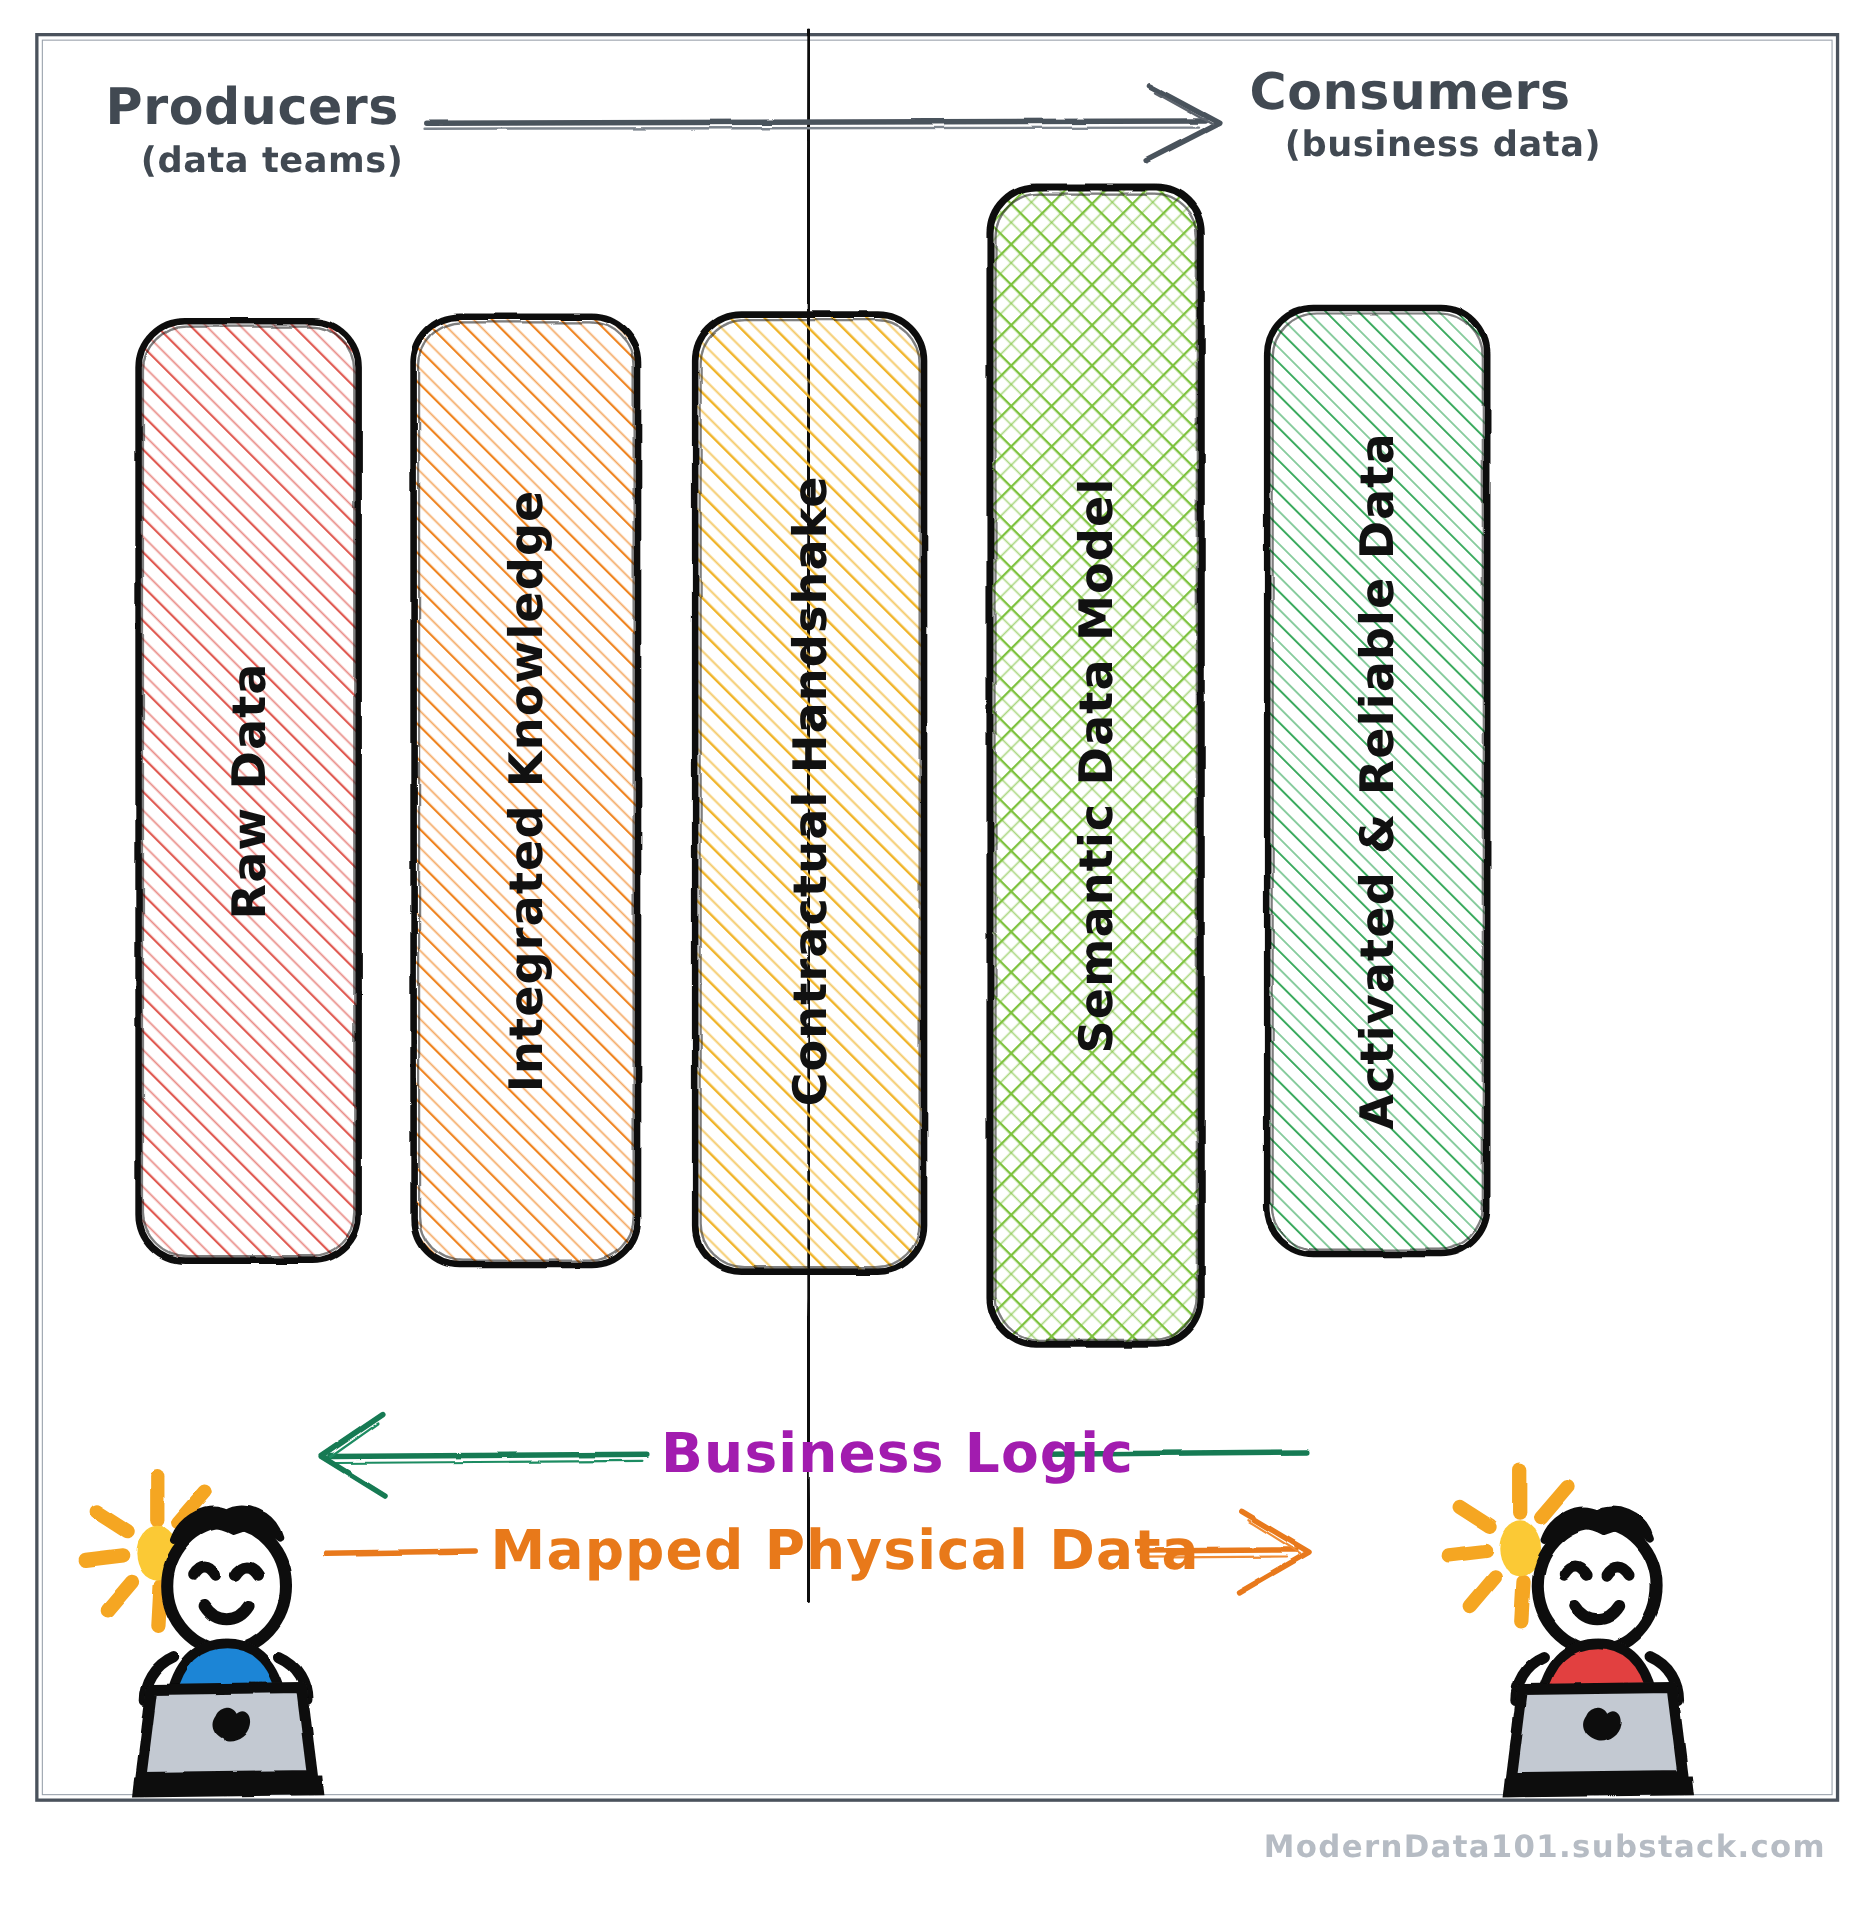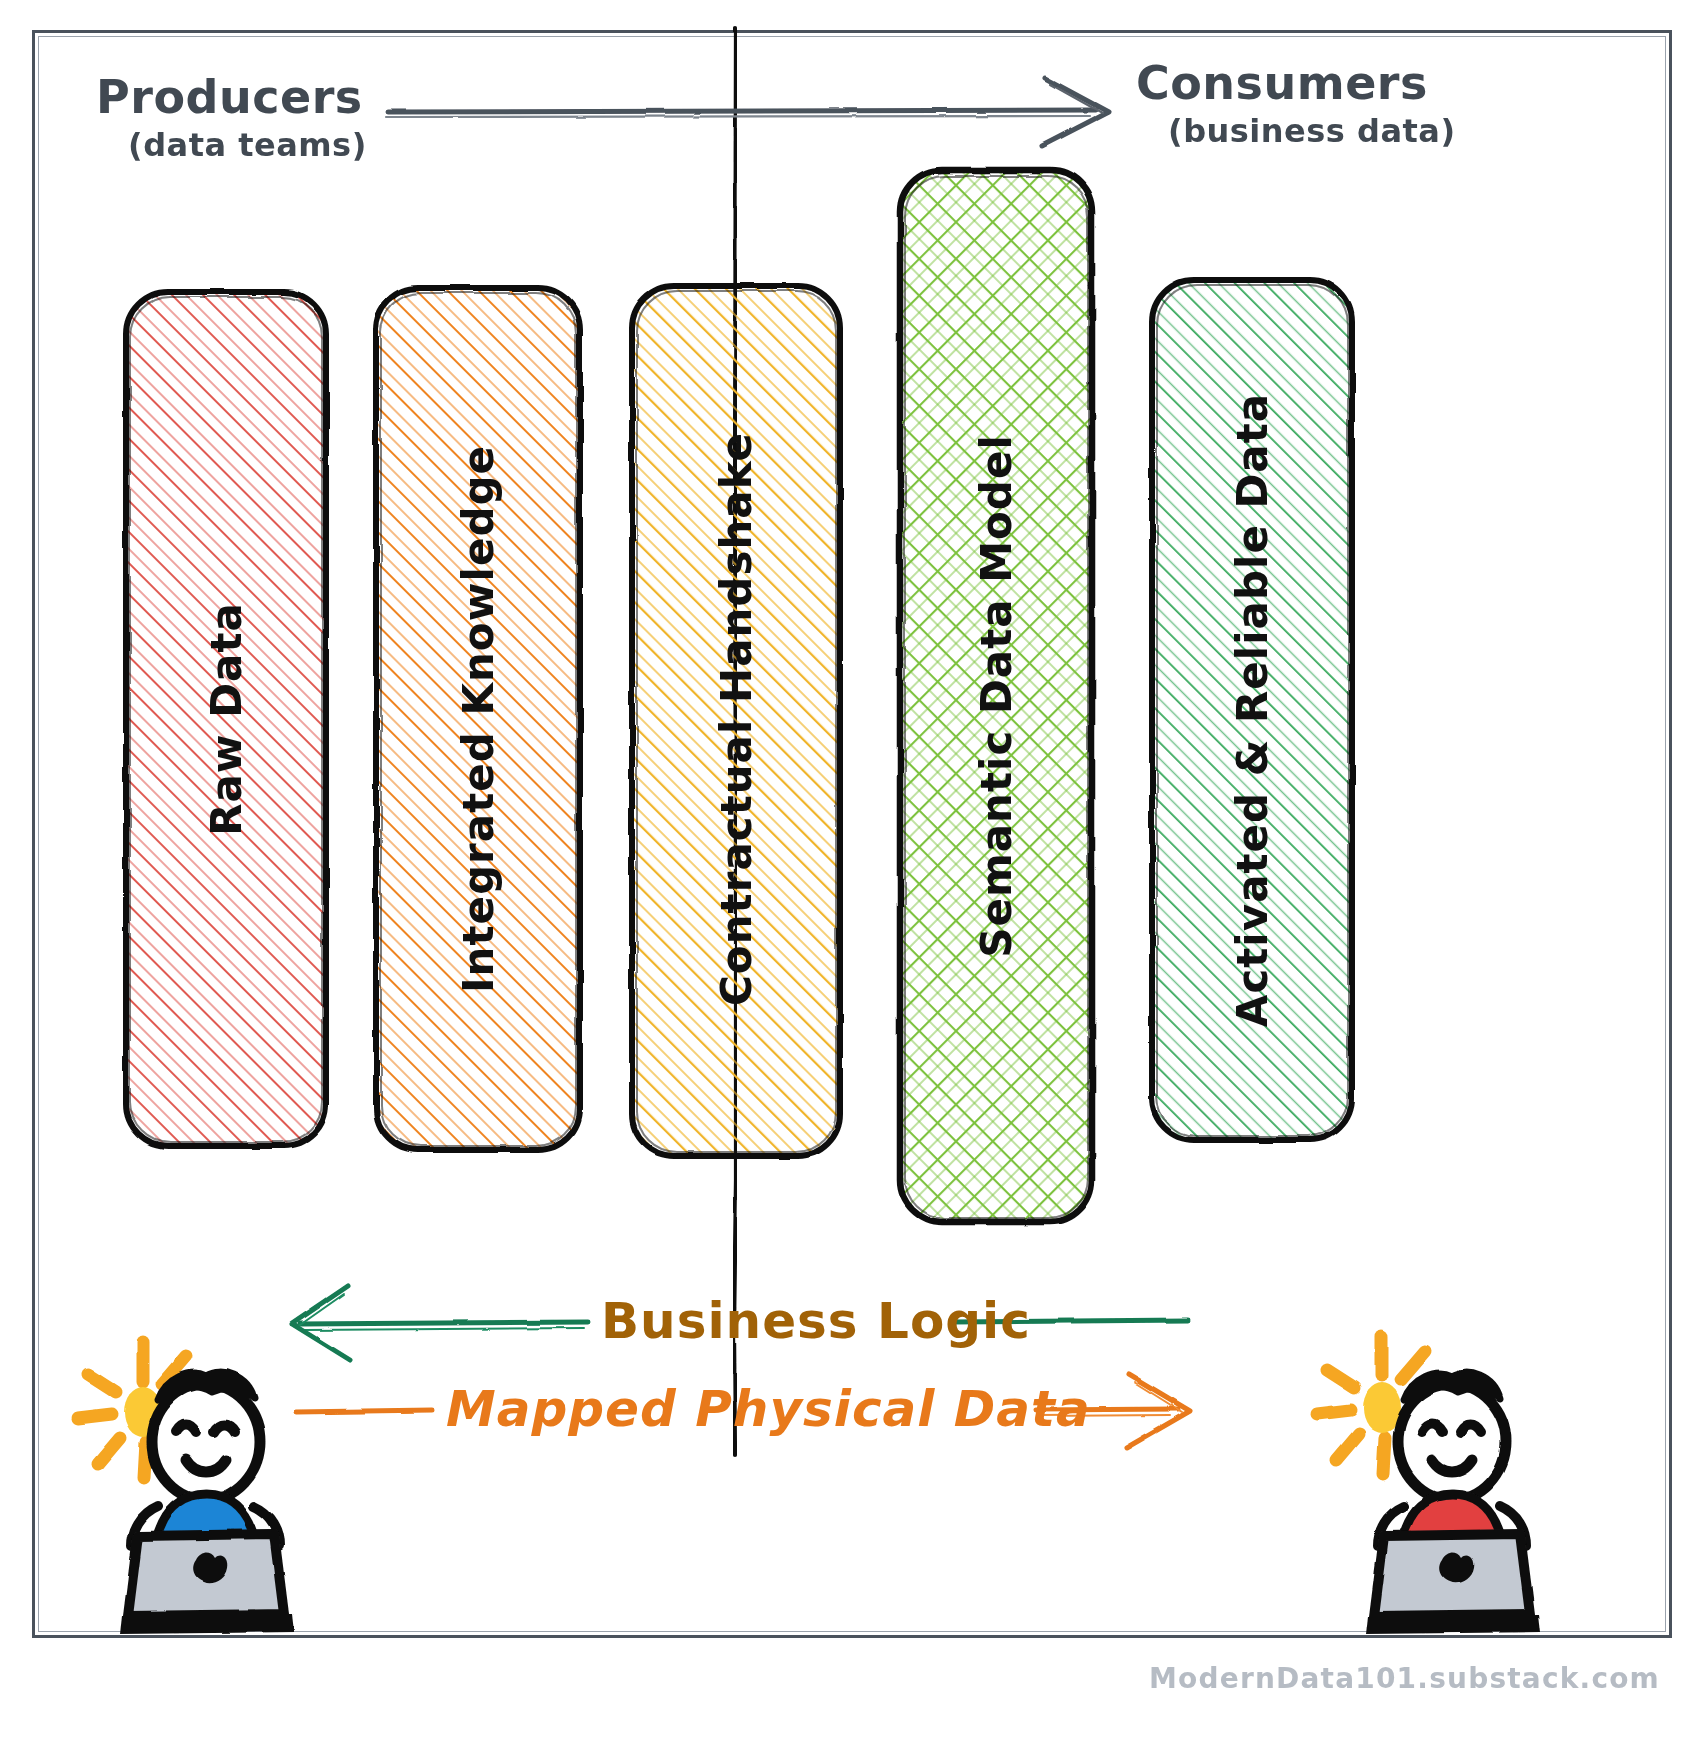--- a/index.html
+++ b/index.html
@@ -217,19 +217,19 @@
   <div class="col-label" style="left:226px;top:719px;transform:translate(-50%,-50%) rotate(-90deg);">Raw Data</div>
 
   <div class="col-label" style="left:478px;top:719px;transform:translate(-50%,-50%) rotate(-90deg);">Integrated Knowledge</div>
 
   <div class="col-label" style="left:736px;top:719px;transform:translate(-50%,-50%) rotate(-90deg);">Contractual Handshake</div>
 
   <div class="col-label" style="left:996px;top:696px;transform:translate(-50%,-50%) rotate(-90deg);">Semantic Data Model</div>
 
   <div class="col-label" style="left:1252px;top:710px;transform:translate(-50%,-50%) rotate(-90deg);">Activated &amp; Reliable Data</div>
 
-  <div class="flow-text" style="left:601px;top:1292px;color:#a16207;text-align:center;">Business Logic</div>
-
-  <div class="flow-text" style="left:446px;top:1380px;color:#e8791a;font-style:italic;">Mapped Physical Data</div>
+  <div class="flow-text" style="left:601px;top:1292px;color:#a21caf;text-align:center;">Business Logic</div>
+
+  <div class="flow-text" style="left:446px;top:1380px;color:#e8791a;">Mapped Physical Data</div>
 
   <div class="watermark">ModernData101.substack.com</div>
 
 </div>
 
 </body></html>

